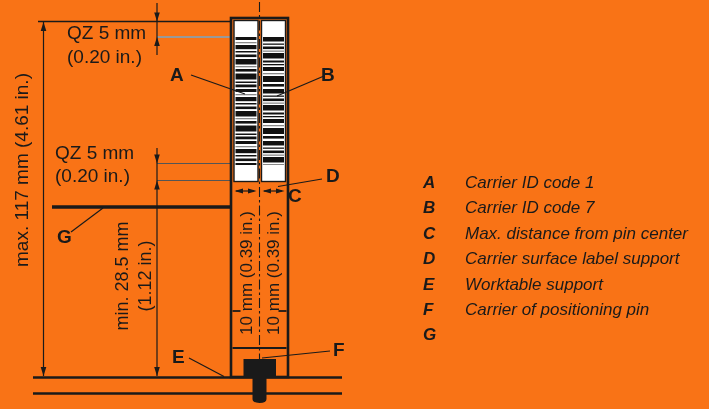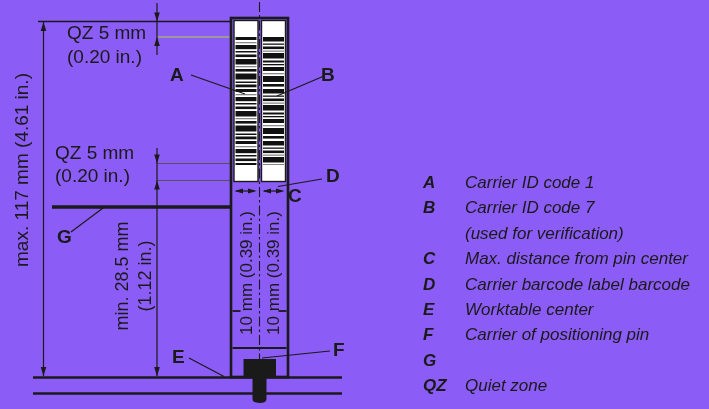--- a/index.html
+++ b/index.html
@@ -1,16 +1,16 @@
 <!DOCTYPE html>
 <html><head>
 <meta charset="utf-8">
 <style>
   html,body{margin:0;padding:0;background:#fff;}
-  .page{position:relative;width:709px;height:409px;background:#8b5cf6;overflow:hidden;
+  .page{position:relative;width:709px;height:409px;background:#f97316;overflow:hidden;
         font-family:"Liberation Sans",sans-serif;color:#1a1a1a;}
   svg text{font-family:"Liberation Sans",sans-serif;fill:#1a1a1a;}
   svg .dimtxt{font-size:19px;}
   svg .callout{font-size:19px;font-weight:bold;}
   .legend{position:absolute;left:423px;top:170px;width:284px;
           font-style:italic;font-size:17px;line-height:25.4px;}
   .legend-row{display:flex;align-items:flex-start;}
   .legend-key{width:42px;font-weight:bold;flex-shrink:0;}
   .legend-label{flex:1;}
 </style>
@@ -125,41 +125,36 @@
   
   <div class="legend">
     <div class="legend-row">
       <div class="legend-key">A</div>
       <div class="legend-label">Carrier ID code 1</div>
     </div>
     <div class="legend-row">
       <div class="legend-key">B</div>
       <div class="legend-label">
         <div>Carrier ID code 7</div>
-        <div>(used for verification)</div>
       </div>
     </div>
     <div class="legend-row">
       <div class="legend-key">C</div>
       <div class="legend-label">Max. distance from pin center</div>
     </div>
     <div class="legend-row">
       <div class="legend-key">D</div>
-      <div class="legend-label">Carrier barcode label barcode</div>
+      <div class="legend-label">Carrier surface label support</div>
     </div>
     <div class="legend-row">
       <div class="legend-key">E</div>
-      <div class="legend-label">Worktable center</div>
+      <div class="legend-label">Worktable support</div>
     </div>
     <div class="legend-row">
       <div class="legend-key">F</div>
       <div class="legend-label">Carrier of positioning pin</div>
     </div>
     <div class="legend-row">
       <div class="legend-key">G</div>
     </div>
-    <div class="legend-row">
-      <div class="legend-key">QZ</div>
-      <div class="legend-label">Quiet zone</div>
-    </div>
   </div>
 
 </div>
 
 </body></html>

